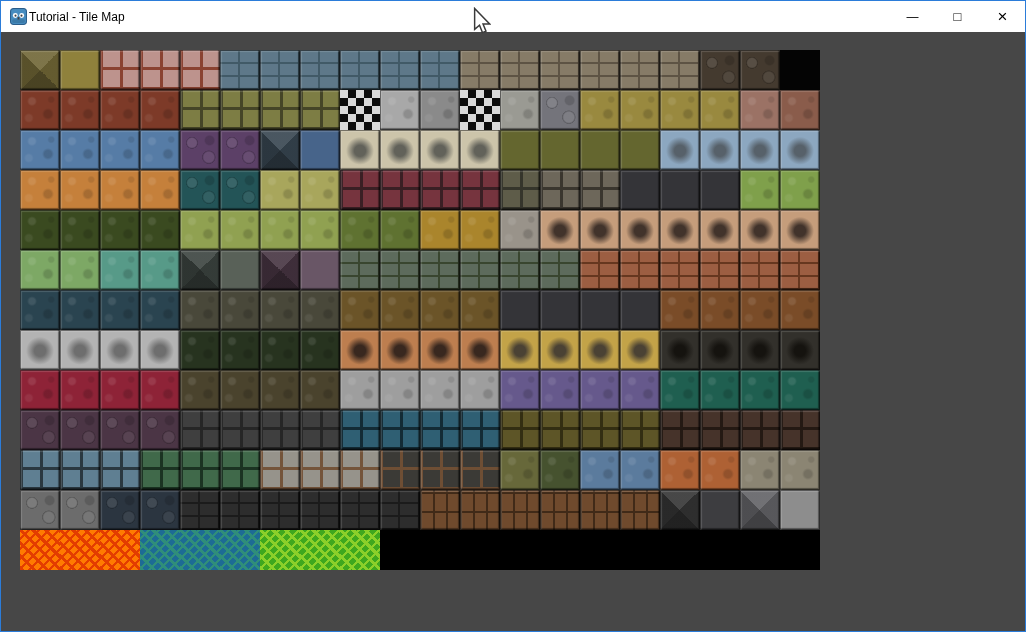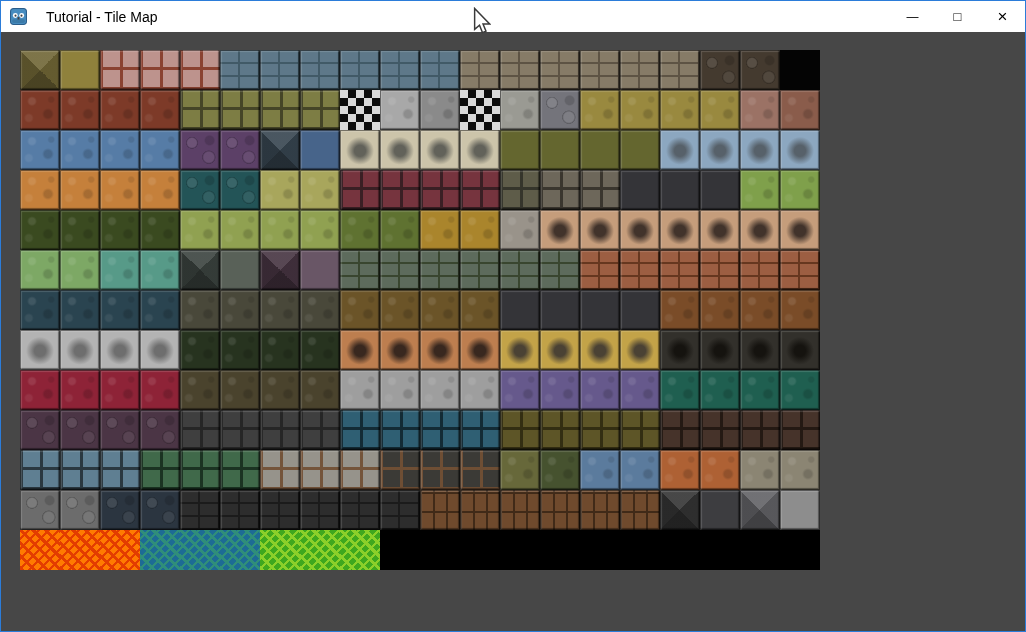--- a/index.html
+++ b/index.html
@@ -14,21 +14,21 @@
     box-sizing:border-box;
     background:var(--content_bg,#474747);
   }
   .titlebar{
     position:absolute;top:0;left:0;right:0;height:31px;
     background:var(--titlebar_bg,#ffffff);
     display:flex;align-items:center;
   }
   .app-icon{margin-left:9px;width:17px;height:17px;flex:0 0 auto;}
   .title-text{
-    margin-left:19px;font-size:14px;color:var(--title_color,#000);
+    margin-left:2px;font-size:12px;color:var(--title_color,#000);
     white-space:nowrap;
   }
   .controls{position:absolute;right:0;top:0;height:31px;display:flex;}
   .ctrl{
     width:45px;height:31px;display:flex;align-items:center;justify-content:center;
     color:#000;cursor:default;user-select:none;
   }
   .ctrl.min{font-size:12px;padding-bottom:4px;}
   .ctrl.max{font-size:13px;}
   .ctrl.close{font-size:17px;}

